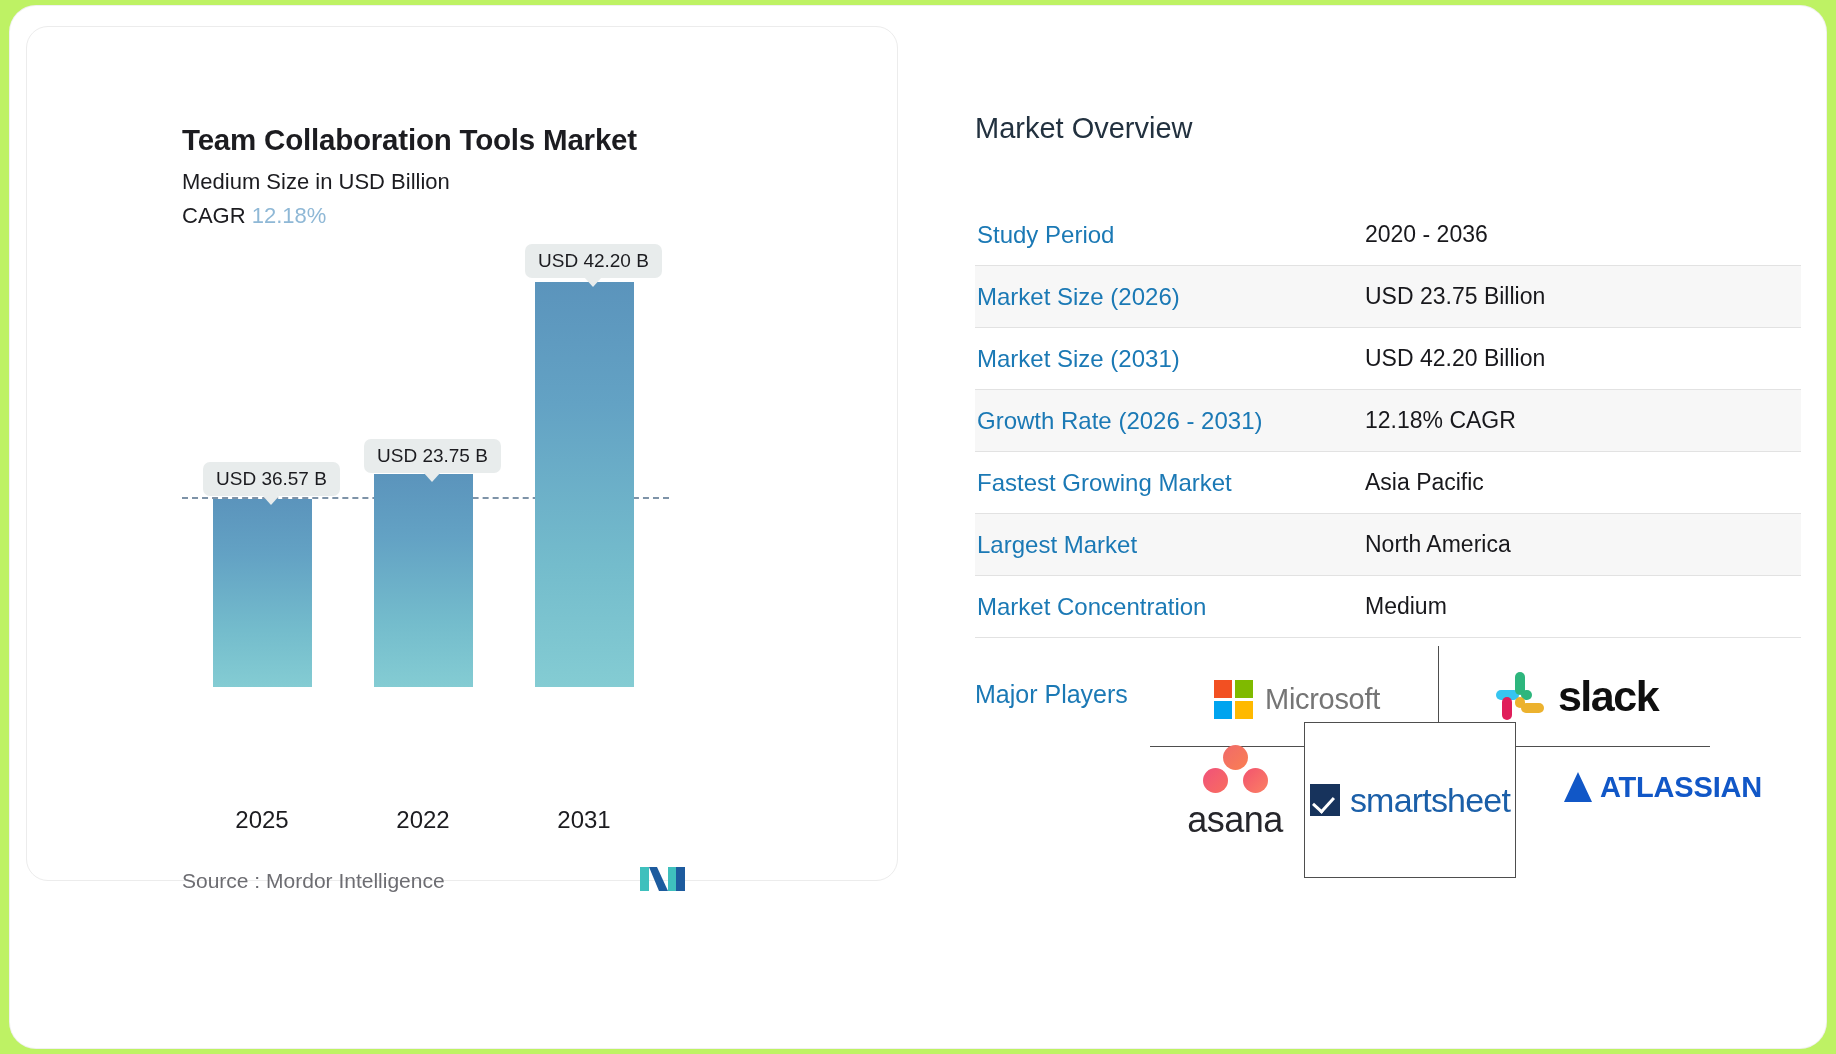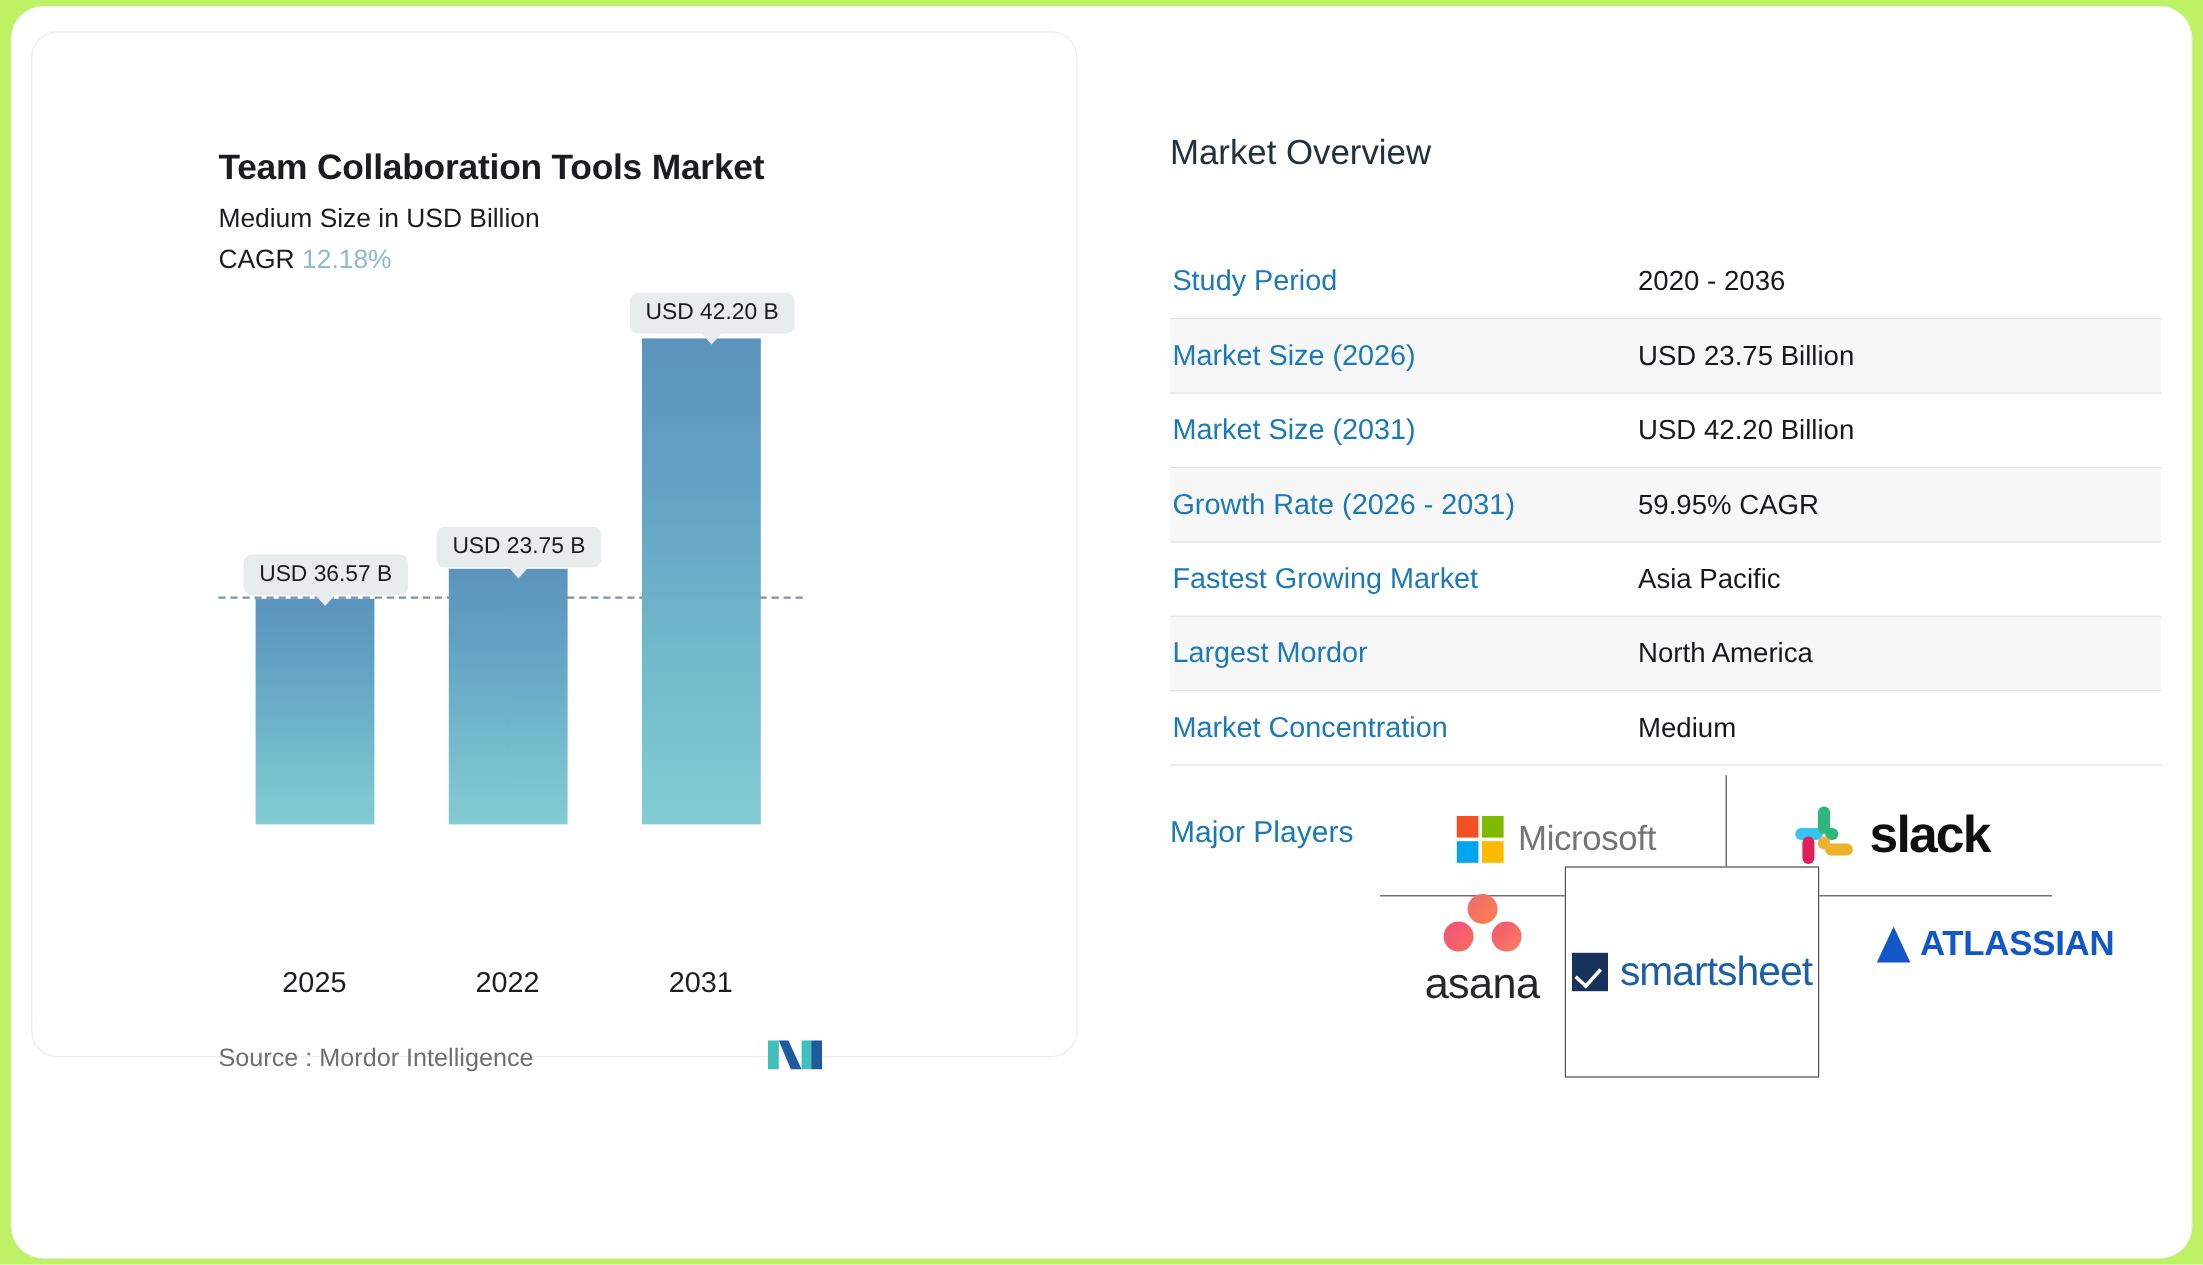--- a/index.html
+++ b/index.html
@@ -218,21 +218,21 @@
     justify-content: center;
   }
   .cell-ms    { left:  22px; top:  14px; width: 250px; height: 78px; }
   .cell-slack { left: 300px; top:   6px; width: 252px; height: 88px; }
   .cell-asana { left:  14px; top: 104px; width: 142px; height: 86px; }
   .cell-atl   { left: 418px; top: 110px; width: 190px; height: 62px; }
 
   .cell-smartsheet {
     position: absolute;
     left: 154px; top: 76px;
-    width: 212px; height: 176px;
+    width: 212px; height: 156px;
     background: #ffffff;
     border: 1.8px solid #4e4e4e;
     display: flex;
     align-items: center;
     justify-content: center;
   }
 
   
   .ms-wrap { display: flex; align-items: center; gap: 12px; }
   .ms-squares {
@@ -396,30 +396,30 @@
         <div class="ov-value">USD 23.75 Billion</div>
       </div>
 
       <div class="ov-row">
         <div class="ov-label">Market Size (2031)</div>
         <div class="ov-value">USD 42.20 Billion</div>
       </div>
 
       <div class="ov-row shaded">
         <div class="ov-label">Growth Rate (2026 - 2031)</div>
-        <div class="ov-value">59.95% CAGR</div>
+        <div class="ov-value">12.18% CAGR</div>
       </div>
 
       <div class="ov-row">
         <div class="ov-label">Fastest Growing Market</div>
         <div class="ov-value">Asia Pacific</div>
       </div>
 
       <div class="ov-row shaded">
-        <div class="ov-label">Largest Mordor</div>
+        <div class="ov-label">Largest Market</div>
         <div class="ov-value">North America</div>
       </div>
 
       <div class="ov-row">
         <div class="ov-label">Market Concentration</div>
         <div class="ov-value">Medium</div>
       </div>
     </div>
 
     <div class="players-title">Major Players</div>

